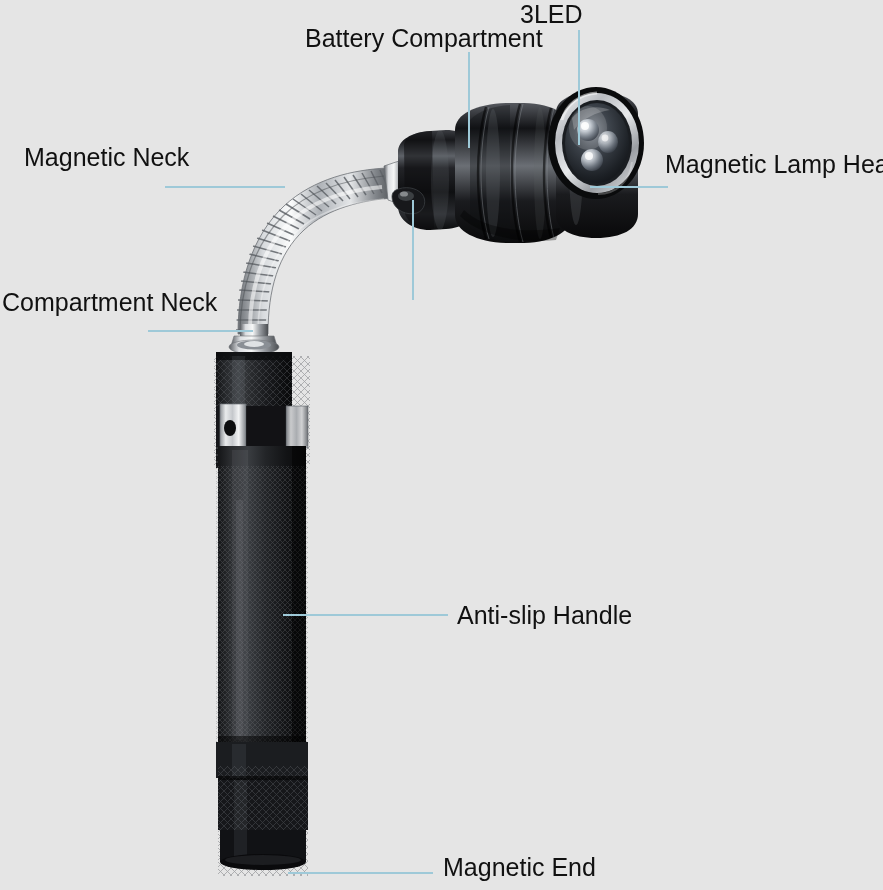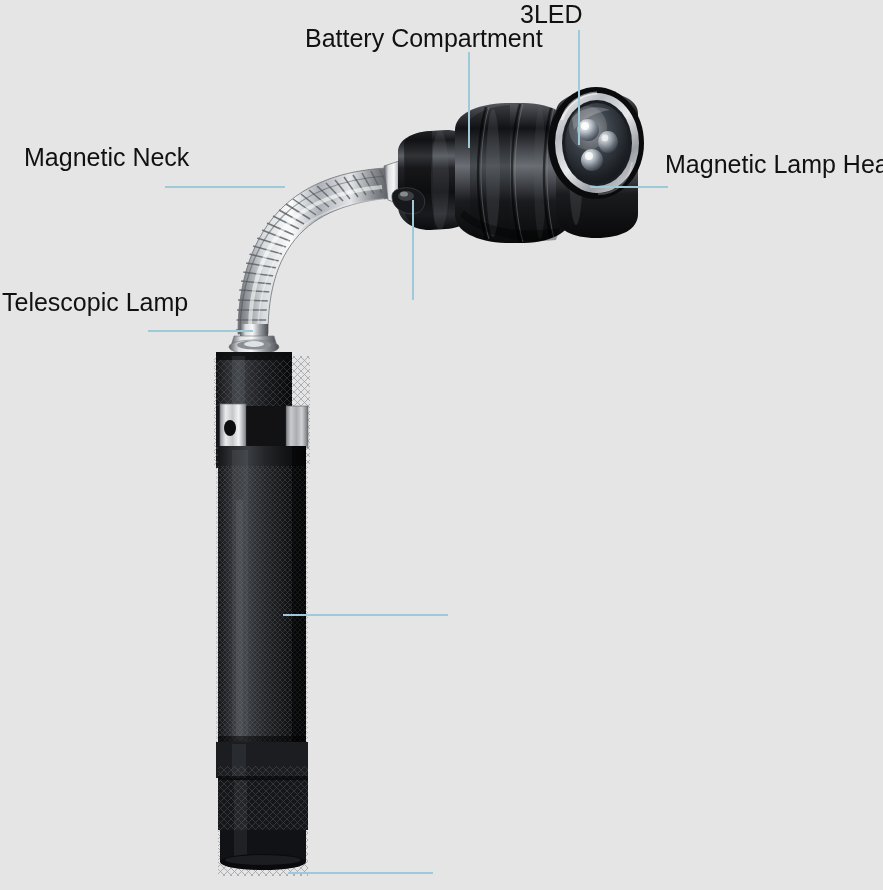--- a/index.html
+++ b/index.html
@@ -315,18 +315,20 @@
   <div class="leader h" style="left:288px; top:872px; width:145px;"></div>
 
   <div class="label" style="left:305px; top:26px;">Battery Compartment</div>
 
   <div class="label" style="left:520px; top:2px;">3LED</div>
 
   <div class="label" style="left:24px; top:145px;">Magnetic Neck</div>
 
   <div class="label" style="left:665px; top:152px;">Magnetic Lamp Head</div>
 
-  <div class="label" style="left:2px; top:290px;">Telescopic Lamp</div>
-
-
-
+  <div class="label" style="left:2px; top:290px;">Compartment Neck</div>
+
+
+  <div class="label" style="left:457px; top:603px;">Anti-slip Handle</div>
+
+  <div class="label" style="left:443px; top:855px;">Magnetic End</div>
 
 </div>
 
 </body></html>

